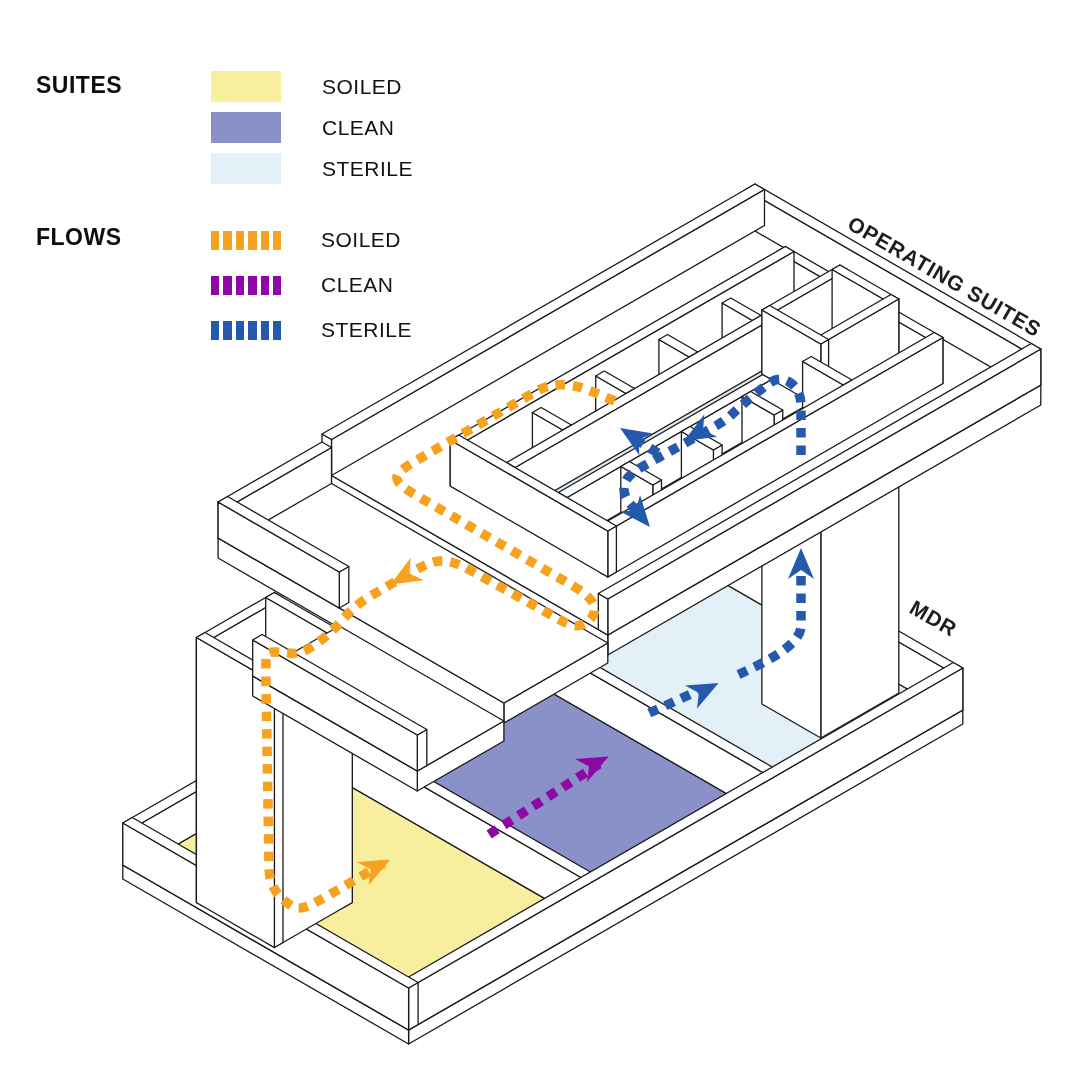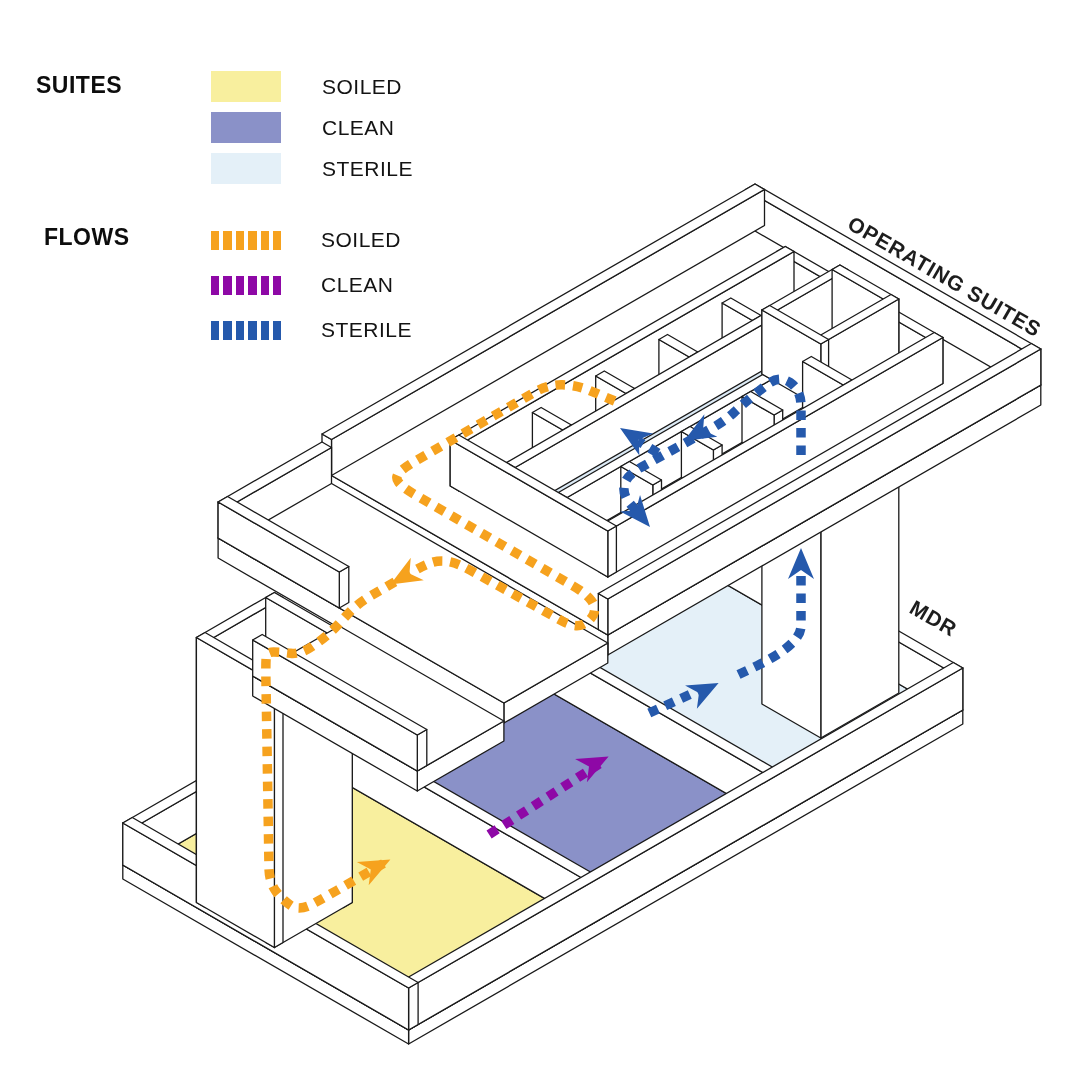--- a/index.html
+++ b/index.html
@@ -6,21 +6,21 @@
   body{width:1080px;height:1080px;overflow:hidden;
        font-family:"Liberation Sans",sans-serif;}
   .stage{position:relative;width:1080px;height:1080px;background:#fff;}
   svg#scene{position:absolute;left:0;top:0;}
   .floor-label{font-family:"Liberation Sans",sans-serif;font-weight:700;
                font-size:21px;letter-spacing:0.9px;fill:#1d1d1d;}
   .legend{position:absolute;left:0;top:0;width:100%;height:0;}
   .legend-title{position:absolute;font-size:23px;font-weight:700;
                 letter-spacing:0.5px;color:#0d0d0d;}
   .zones-title{left:36px;top:72px;}
-  .flows-title{left:36px;top:224px;margin-left:8px;}
+  .flows-title{left:36px;top:224px;}
   .zone-rows{position:absolute;left:211px;top:71px;}
   .zone-row{display:flex;align-items:center;margin-bottom:10px;}
   .zone-swatch{width:70px;height:31px;display:inline-block;}
   .flow-rows{position:absolute;left:211px;top:228px;}
   .flow-row{display:flex;align-items:center;margin-bottom:21px;}
   .flow-swatch{width:71px;height:19px;display:inline-block;}
   .legend-label{margin-left:41px;font-size:21px;color:#131313;
                 letter-spacing:0.5px;white-space:nowrap;}
   .flow-row .legend-label{margin-left:39px;}
 </style>

